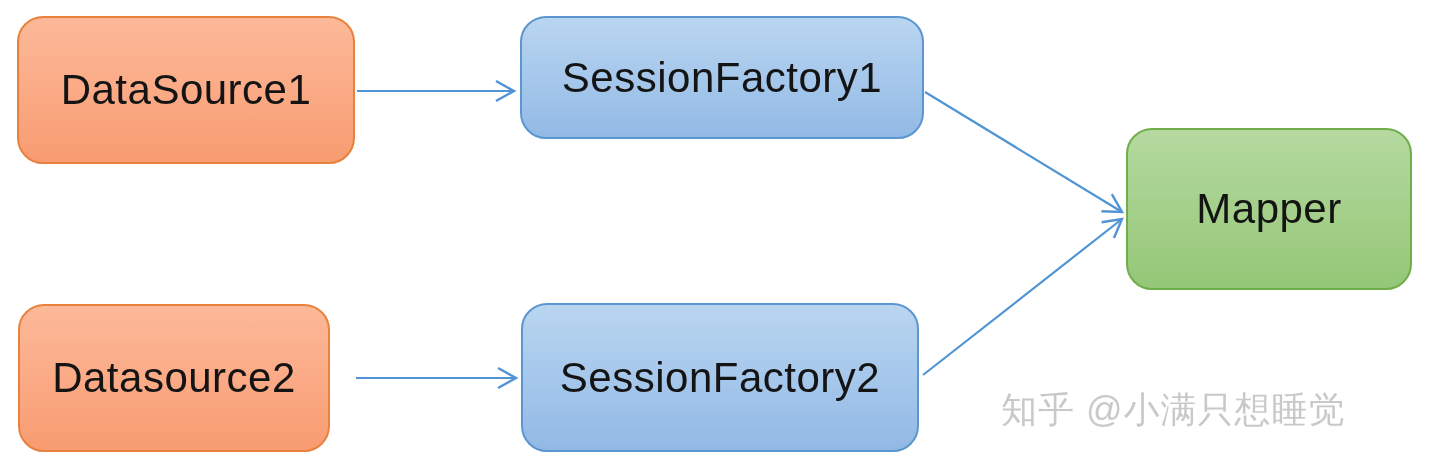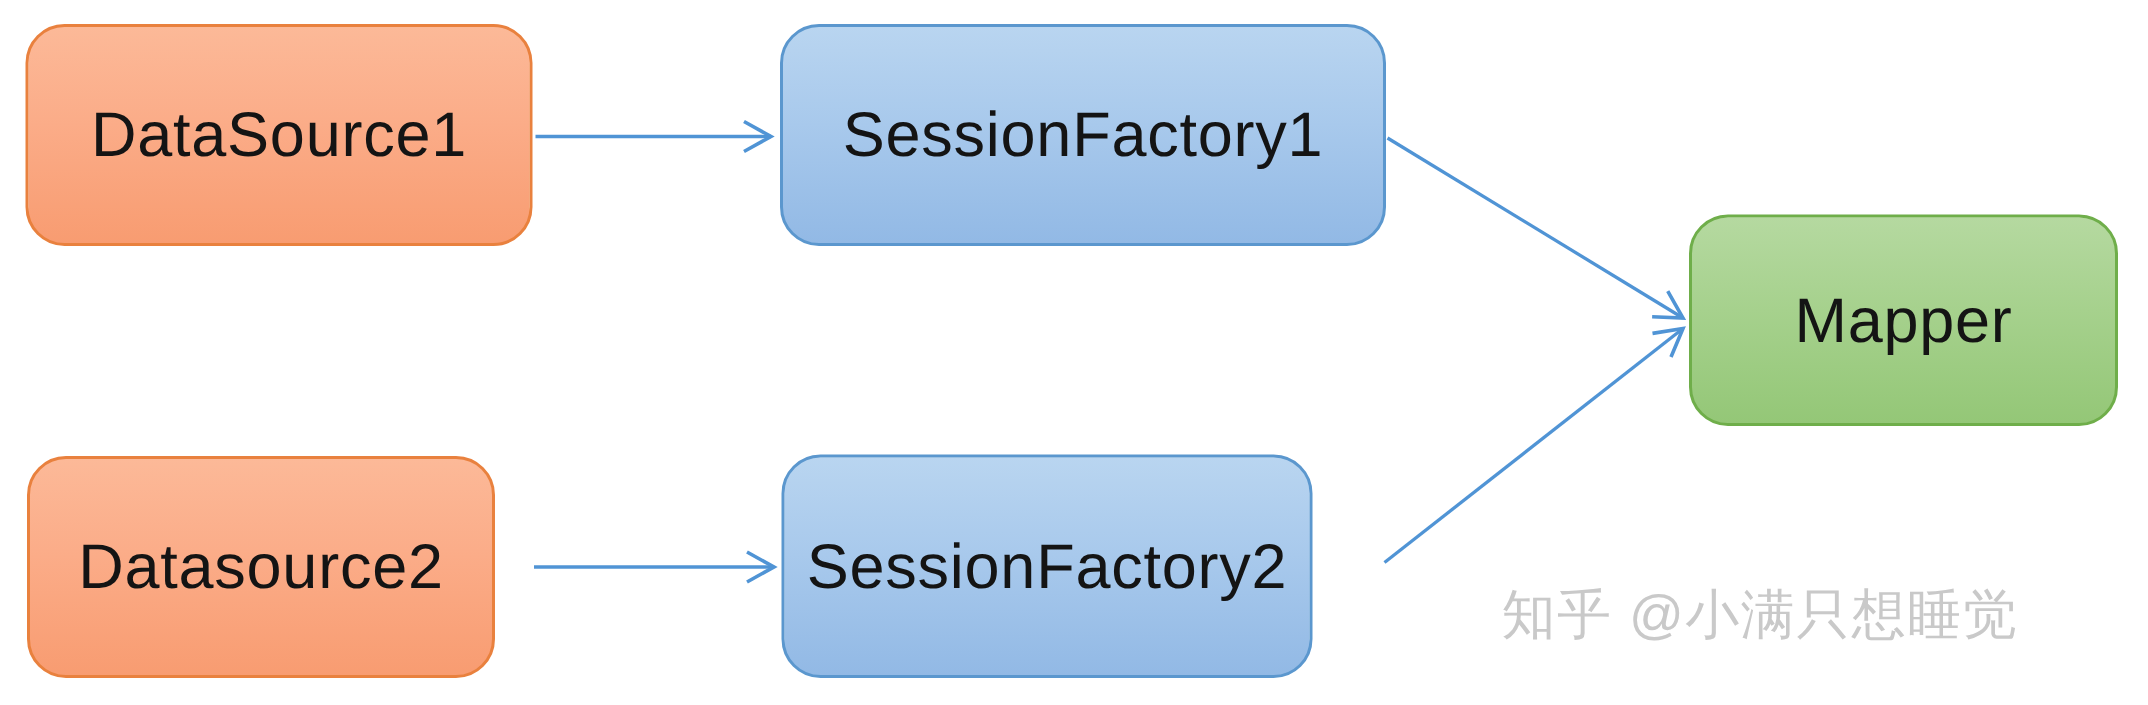--- a/index.html
+++ b/index.html
@@ -40,24 +40,24 @@
   }
   .node.blue {
     background: linear-gradient(180deg, #b9d5f0 0%, #a8c9ec 45%, #92b9e5 100%);
     border: 2.5px solid #5b97ce;
   }
   .node.green {
     background: linear-gradient(180deg, #b5d9a0 0%, #a6d18d 45%, #94c777 100%);
     border: 2.5px solid #6fae4a;
   }
   #node-datasource1     { left: 17px;   top: 16px;  width: 338px; height: 148px; }
-  #node-sessionfactory1 { left: 520px;  top: 16px;  width: 404px; height: 148px; }
-  #node-mapper          { left: 1126px; top: 143px; width: 286px; height: 141px; justify-content: center; }
+  #node-sessionfactory1 { left: 520px;  top: 16px;  width: 404px; height: 123px; }
+  #node-mapper          { left: 1126px; top: 128px; width: 286px; height: 162px; justify-content: center; }
   #node-datasource2     { left: 18px;   top: 304px; width: 312px; height: 148px; }
-  #node-sessionfactory2 { left: 521px;  top: 303px; width: 354px; height: 149px; }
+  #node-sessionfactory2 { left: 521px;  top: 303px; width: 398px; height: 149px; }
   .watermark {
     position: absolute;
     left: 1001px;
     top: 386px;
     font-size: 36px;
     color: #c9c9c9;
     text-shadow: 3px 3px 1px #ffffff;
     white-space: nowrap;
     letter-spacing: 1px;
   }

